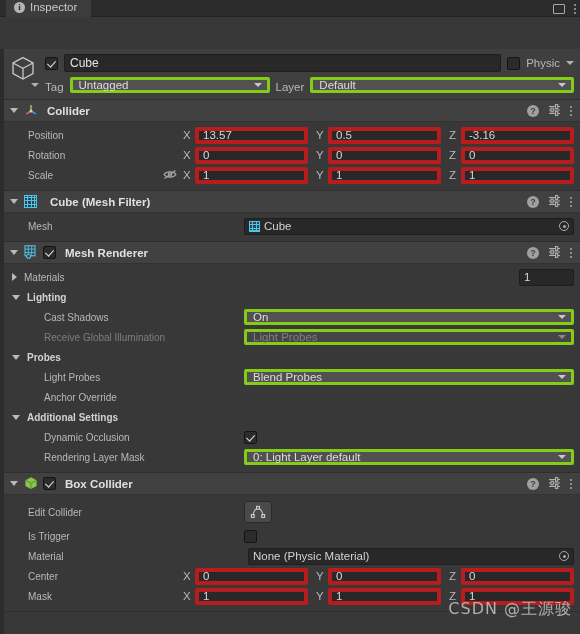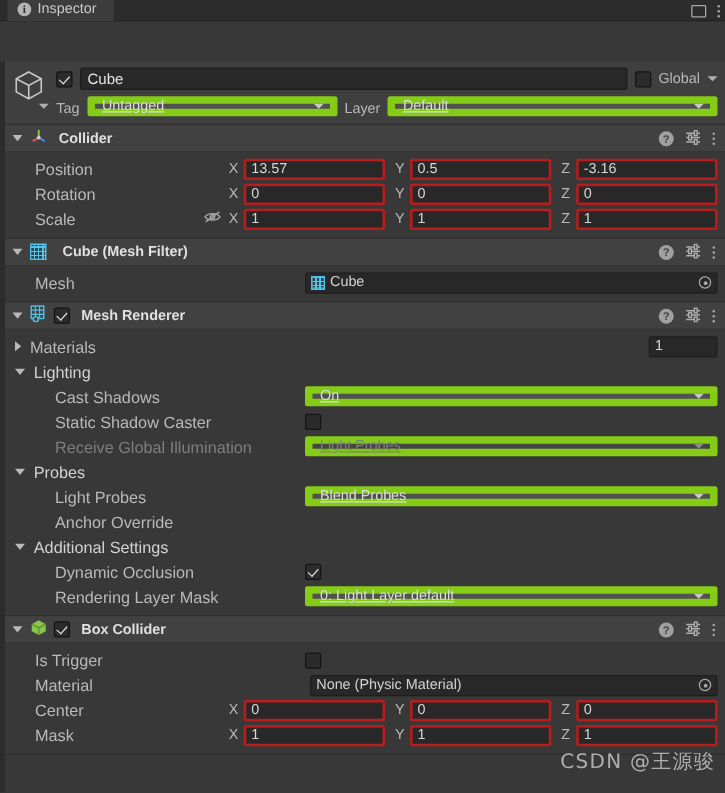--- a/index.html
+++ b/index.html
@@ -72,23 +72,23 @@
     flex:1; height:18px; background:#282828; border:1px solid #1e1e1e; border-radius:2px;
     color:#e4e4e4; font-size:12px; display:flex; align-items:center; padding:0 5px;
   }
   .static-lbl { color:#b8b8b8; font-size:11.5px; }
   .mini-caret {
     width:0;height:0;border-left:4px solid transparent;border-right:4px solid transparent;
     border-top:4px solid #b0b0b0;
   }
   .lbl-inline { color:#b8b8b8; font-size:11.5px; white-space:nowrap; }
   .dropdown {
-    height:16px; background:#515151; border:6px solid #84cc16; border-radius:2px;
+    height:16px; background:#515151; border:3px solid #84cc16; border-radius:2px;
     display:flex; align-items:center; padding:0 4px 0 6px; color:#dcdcdc;
-    font-size:11.5px; position:relative;text-decoration:underline;
+    font-size:11.5px; position:relative;
   }
   .dropdown .dd-caret {
     position:absolute; right:5px; top:50%; margin-top:-2px;
     width:0;height:0;border-left:4px solid transparent;border-right:4px solid transparent;
     border-top:4px solid #c8c8c8;
   }
   .dropdown.disabled { background:#454545; color:#808080; }
   .dropdown.disabled .dd-caret { border-top-color:#8a8a8a; }
 
   
@@ -107,28 +107,28 @@
   }
   .comp-title { font-size:11.5px; color:#e0e0e0; font-weight:bold; margin-left:4px; }
   .comp-tools { margin-left:auto; display:flex; align-items:center; gap:9px; padding-right:4px; }
   .help-ico {
     width:12px;height:12px;border-radius:50%;background:#a0a0a0;color:#414141;
     font-size:9px;font-weight:bold;line-height:12px;text-align:center;
   }
   .comp-rows { padding:3px 0 5px 0; }
 
   .row { height:20px; display:flex; align-items:center; padding:0 6px 0 0; }
-  .row-label { color:#b9b9b9; font-size:13px; padding-left:24px; }
+  .row-label { color:#b9b9b9; font-size:10px; padding-left:24px; }
   .row-label.ind2 { padding-left:40px; }
   .row-label.dim { color:#7e7e7e; }
-  .row-label.bold { font-weight:normal; color:#d2d2d2; }
+  .row-label.bold { font-weight:bold; color:#d2d2d2; }
   .spacer { flex:1; }
 
   .numfield {
-    height:17px; background:#282828; border:2px solid #b91c1c; border-radius:2px;
+    height:17px; background:#282828; border:4px solid #b91c1c; border-radius:2px;
     color:#d6d6d6; font-size:11.5px; display:flex; align-items:center; padding:0 4px;
   }
   .axis { color:#b9b9b9; font-size:11.5px; width:10px; text-align:left; margin-right:2px; }
   .vec3 { display:flex; align-items:center; }
   .vec3 .numfield { width:113px; }
   .vec3 .gap { width:8px; }
 
   .objfield {
     height:17px; background:#282828; border:1px solid #1e1e1e; border-radius:2px;
     display:flex; align-items:center; padding:0 4px; color:#d2d2d2; font-size:11.5px;
@@ -198,21 +198,21 @@
             <path d="M13 2.6 L23 8 L23 18.5 L13 24 L3 18.5 L3 8 Z" fill="none" stroke="#c8c8c8" stroke-width="1.3"></path>
             <path d="M3 8 L13 13.3 L23 8 M13 13.3 L13 24" fill="none" stroke="#c8c8c8" stroke-width="1.3"></path>
           </svg>
           <span class="go-caret"></span>
         </div>
         <div class="go-fields">
           <div class="go-row1">
             <span class="cbox checked"></span>
             <span class="namefield">Cube</span>
             <span class="cbox"></span>
-            <span class="static-lbl">Global</span>
+            <span class="static-lbl">Physic</span>
             <span class="mini-caret"></span>
           </div>
           <div class="go-row2">
             <span class="lbl-inline">Tag</span>
             <span class="dropdown" style="width:200px">
               <span>Untagged</span>
               <span class="dd-caret"></span>
             </span>
             <span class="lbl-inline">Layer</span>
             <span class="dropdown" style="flex:1">
@@ -388,27 +388,20 @@
 
           <div class="row">
             <span class="row-label ind2">Cast Shadows</span>
             <span class="spacer"></span>
             <span class="dropdown" style="width:330px">
               <span>On</span>
               <span class="dd-caret"></span>
             </span>
           </div>
 
-          <div class="row">
-            <span class="row-label ind2">Static Shadow Caster</span>
-            <span class="spacer"></span>
-            <span style="width:330px; display:flex">
-              <span class="cbox"></span>
-            </span>
-          </div>
 
 
           <div class="row">
             <span class="row-label ind2 dim">Receive Global Illumination</span>
             <span class="spacer"></span>
             <span class="dropdown disabled" style="width:330px">
               <span>Light Probes</span>
               <span class="dd-caret"></span>
             </span>
           </div>
@@ -479,20 +472,34 @@
             </span>
             <span class="kebab">
                 <i></i>
                 <i></i>
                 <i></i>
               </span>
           </span>
         </div>
         <div class="comp-rows">
 
+          <div class="row" style="height:28px">
+            <span class="row-label">Edit Collider</span>
+            <span class="spacer"></span>
+            <span style="width:330px; display:flex">
+              <span class="editbtn">
+                <svg width="16" height="14" viewBox="0 0 16 14">
+                  <path d="M3 10.5 C3.6 5.8, 6 3.2, 8 3.2 C10 3.2, 12.4 5.8, 13 10.5" fill="none" stroke="#c4c4c4" stroke-width="1.1"></path>
+                  <rect x="6.6" y="1.4" width="2.8" height="2.8" fill="#4a4a4a" stroke="#d0d0d0" stroke-width="1.1"></rect>
+                  <rect x="1.4" y="9.6" width="2.8" height="2.8" fill="#4a4a4a" stroke="#d0d0d0" stroke-width="1.1"></rect>
+                  <rect x="11.8" y="9.6" width="2.8" height="2.8" fill="#4a4a4a" stroke="#d0d0d0" stroke-width="1.1"></rect>
+                </svg>
+              </span>
+            </span>
+          </div>
 
           <div class="row">
             <span class="row-label">Is Trigger</span>
             <span class="spacer"></span>
             <span style="width:330px; display:flex">
               <span class="cbox"></span>
             </span>
           </div>
 
           <div class="row">

